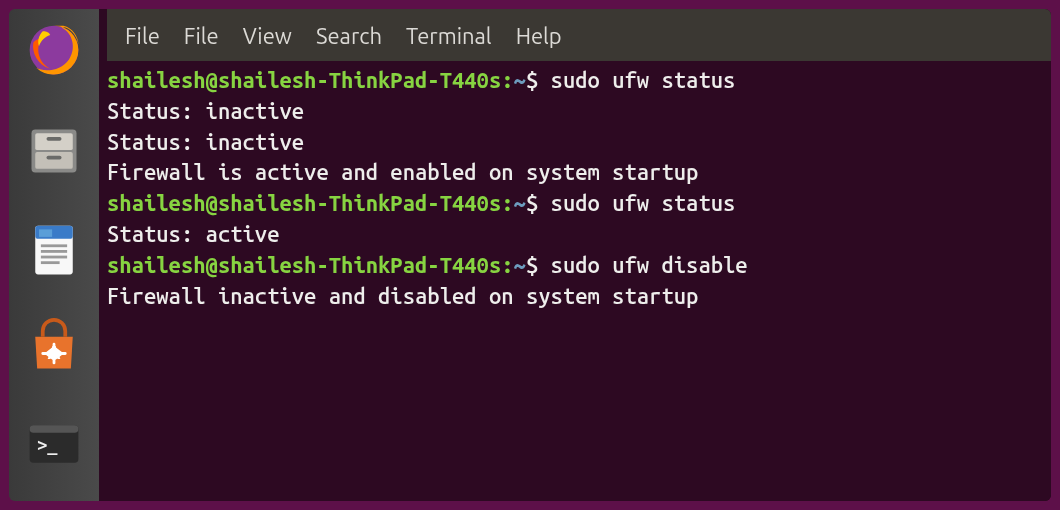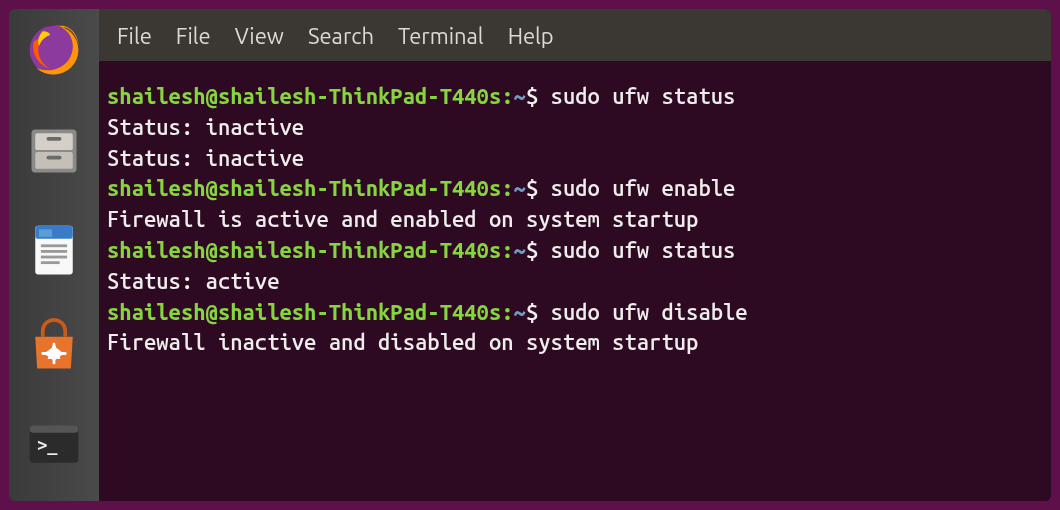--- a/index.html
+++ b/index.html
@@ -53,34 +53,34 @@
     .menubar {
       height: 52px;
       background: #3b3833;
       display: flex;
       align-items: center;
       padding-left: 18px;
       gap: 24px;
       font-family: "Ubuntu", sans-serif;
       font-size: 22px;
       color: #dcdad6;
+      margin-left: 8px;
     }
     .menu-item {
       cursor: pointer;
     }
     .terminal {
       flex: 1;
       background: #2d0922;
       padding: 4px 8px;
       font-size: 22px;
       line-height: 1.4;
       color: #eeeeec;
       font-family: "Ubuntu Mono", "DejaVu Sans Mono", monospace;
       font-weight: 500;
-      margin-top: 16px;
     }
     .prompt-user {
       color: #87d441;
       font-weight: bold;
     }
     .prompt-path {
       color: #6d9cbe;
       font-weight: bold;
     }
     .prompt-dollar {
@@ -169,21 +169,20 @@
       <span class="menu-item">View</span>
       <span class="menu-item">Search</span>
       <span class="menu-item">Terminal</span>
       <span class="menu-item">Help</span>
     </div>
 
     <div class="terminal">
       <div class="terminal-line"><span class="prompt-user">shailesh@shailesh-ThinkPad-T440s</span><span class="prompt-user">:</span><span class="prompt-path">~</span><span class="prompt-dollar">$</span> <span class="cmd">sudo ufw status</span></div>
       <div class="terminal-line output">Status: inactive</div>
       <div class="terminal-line output">Status: inactive</div>
-      <div class="terminal-line"><span class="prompt-user">shailesh@shailesh-ThinkPad-T440s</span><span class="prompt-user">:</span><span class="prompt-path">~</span><span class="prompt-dollar">$</span> <span class="cmd">sudo ufw enable</span></div>
       <div class="terminal-line output">Firewall is active and enabled on system startup</div>
       <div class="terminal-line"><span class="prompt-user">shailesh@shailesh-ThinkPad-T440s</span><span class="prompt-user">:</span><span class="prompt-path">~</span><span class="prompt-dollar">$</span> <span class="cmd">sudo ufw status</span></div>
       <div class="terminal-line output">Status: active</div>
       <div class="terminal-line"><span class="prompt-user">shailesh@shailesh-ThinkPad-T440s</span><span class="prompt-user">:</span><span class="prompt-path">~</span><span class="prompt-dollar">$</span> <span class="cmd">sudo ufw disable</span></div>
       <div class="terminal-line output">Firewall inactive and disabled on system startup</div>
     </div>
 
   </div>
 
 </div>

